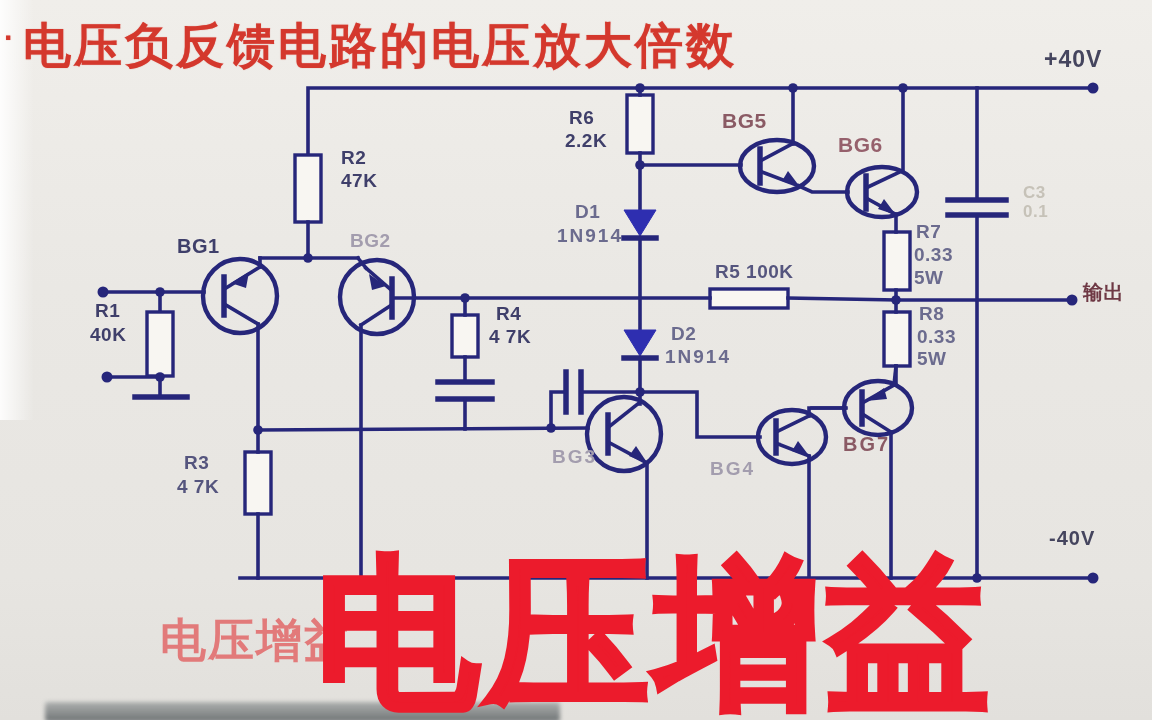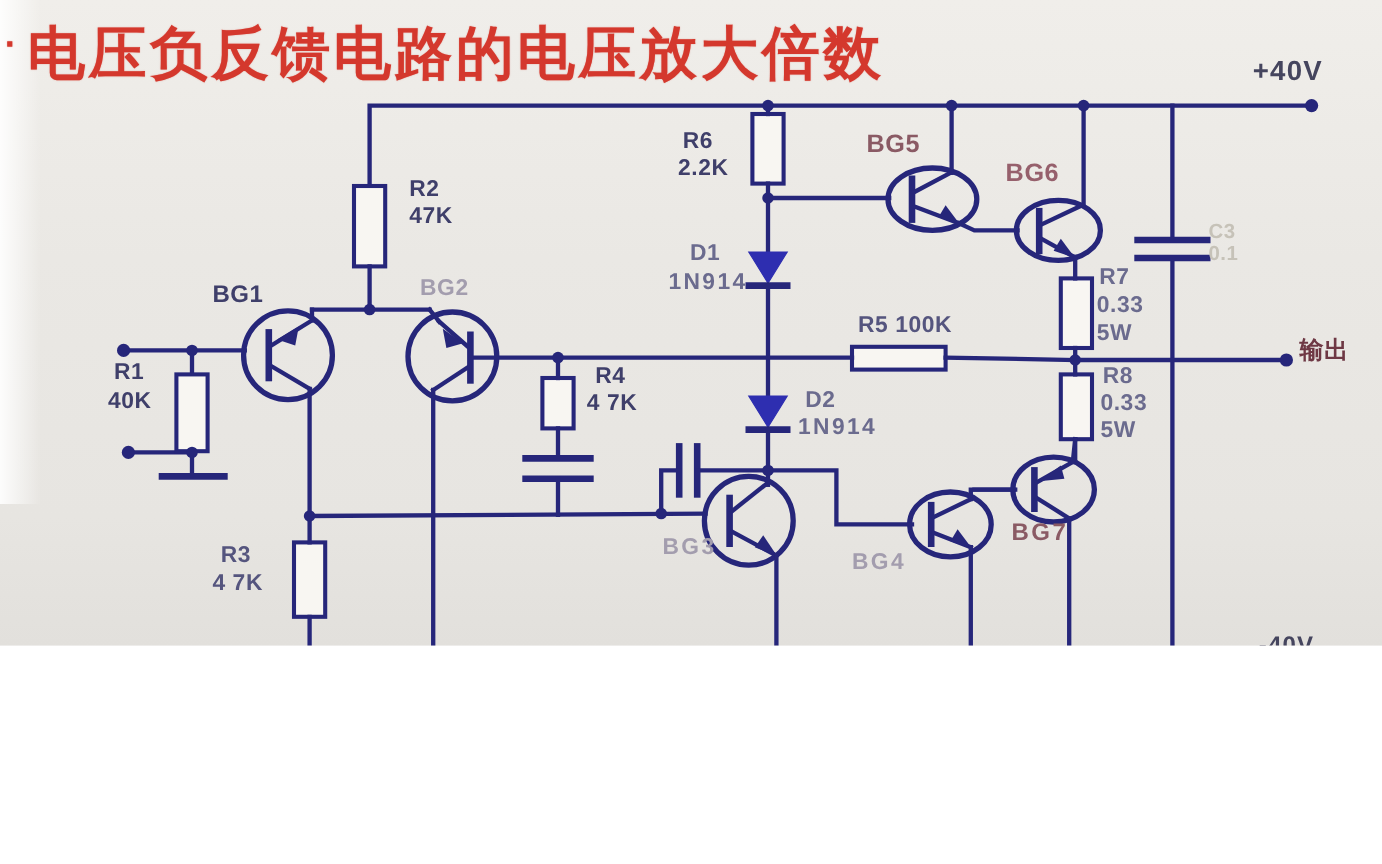--- a/index.html
+++ b/index.html
@@ -1,17 +1,17 @@
 <!DOCTYPE html>
 <html style="--wire: #26267a; --diode-fill: #2e2eb0; --title-red: #d4382d; --overlay-red: #ec1b2c; --caption-pink: #e27a7a;"><head>
 <meta charset="utf-8">
 <style>
   html,body { margin:0; padding:0; }
   #stage {
-    position:relative; width:1152px; height:538px; overflow:hidden;
+    position:relative; width:1152px; height:720px; overflow:hidden;
     background:
       linear-gradient(180deg, #f0eeea 0%, #eae8e4 40%, #e7e5e1 80%, #e2e0dc 100%);
     font-family:"Liberation Sans", sans-serif;
   }
   #edge-glow {
     position:absolute; left:0; top:0; width:34px; height:420px;
     background:linear-gradient(90deg, rgba(255,255,255,.9), rgba(255,255,255,0));
     z-index:0;
   }
   #schematic-svg { position:absolute; left:0; top:0; z-index:1; }
@@ -27,21 +27,21 @@
   .lbl {
     position:absolute; z-index:2; font-weight:bold; line-height:1;
     letter-spacing:.5px; white-space:nowrap; color:#3f3f6a; font-size:19px;text-align:right;
   }
   .navy  { color:#3f3f6a; }
   .slate { color:#55557e; }
   .gnavy { color:#6b6b8e; }
   .faint { color:#a39dae; }
   .brown { color:#8a5a64; }
   .pbrown{ color:#96606c; }
-  .ghost { color:#c6c2b8; }
+  .ghost { color:#c6c2b8;margin-left:16px; }
   .pwr   { color:#45455e; font-size:23px; letter-spacing:1px; }
   .out   { color:#6e3844; font-size:20px; }
 
   #page-title {
     position:absolute; left:4px; top:20px; z-index:3;
     color:var(--title-red); font-size:48px; font-weight:bold;
     letter-spacing:3px; line-height:1.1; white-space:nowrap;
     text-shadow:0 0 1px rgba(212,56,45,.6);
   }
   #page-title .bullet { font-size:30px; vertical-align:14px; margin-right:6px; }

